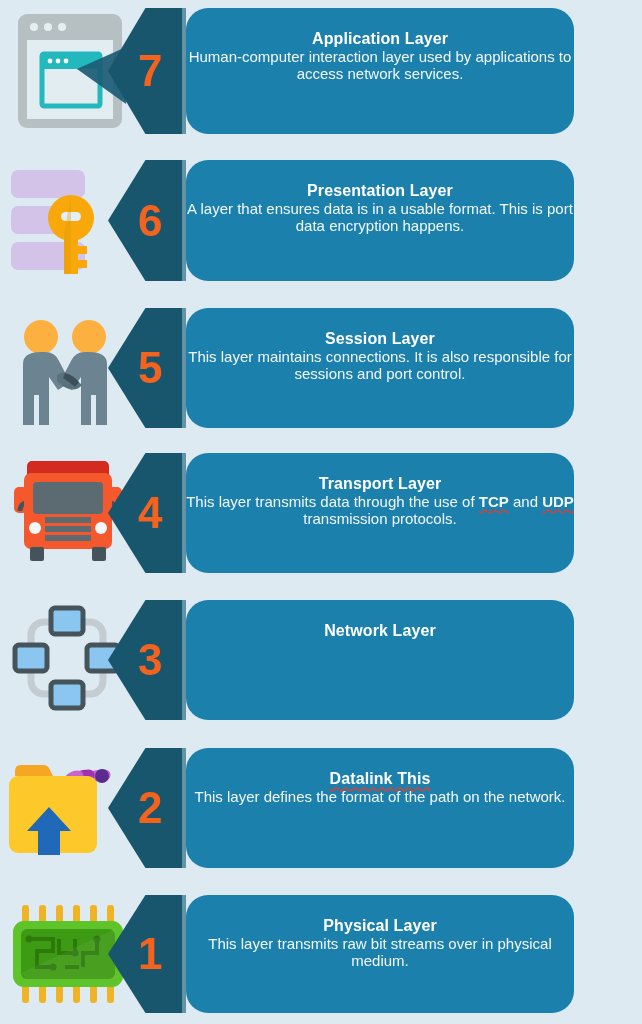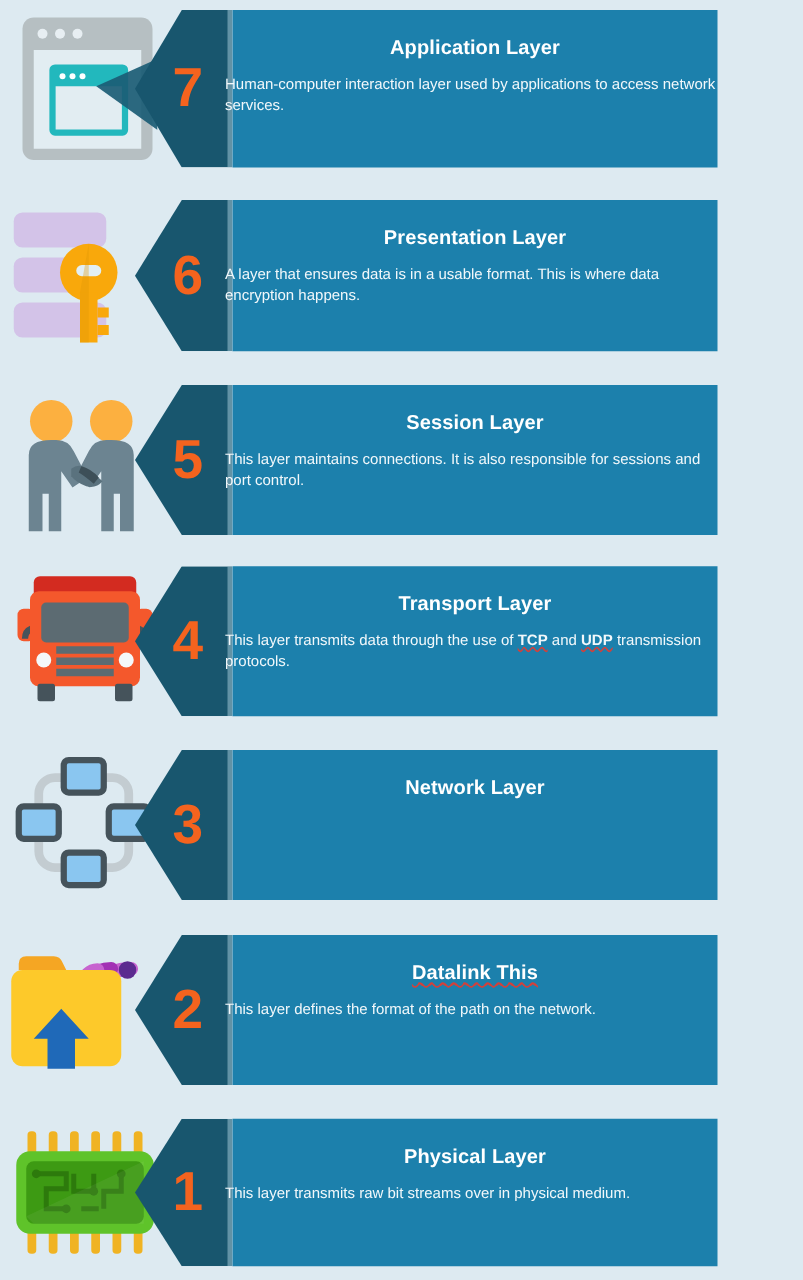--- a/index.html
+++ b/index.html
@@ -62,39 +62,39 @@
   .panel {
     position: absolute;
     left: 186px; top: 0;
     width: 388px; height: 100%;
     background: #1c80ac;
     display: flex;
     flex-direction: column;
     align-items: center;
     justify-content: flex-start;
     padding-top: 22px;
+    border-radius: 22px;
   }
   .panel-title {
     color: #ffffff;
     font-size: 16px;
     font-weight: bold;
     text-align: center;
     letter-spacing: .1px;
   }
   .panel-title.spell {
     text-decoration: underline wavy #d3403a;
     text-decoration-skip-ink: none;
     text-underline-offset: 2px;
   }
   .panel-desc {
     color: #f2f8fb;
-    font-size: 12px;
+    font-size: 15px;
     line-height: 17px;
-    text-align: left;
-    margin-top: 11px;
+    text-align: center;
     width: 400px;
   }
   .spellword {
     text-decoration: underline wavy #d3403a;
     text-decoration-skip-ink: none;
     text-underline-offset: 1px;
     font-weight: bold;
   }
 
   
@@ -150,21 +150,21 @@
           </g>
         </svg>
       </div>
     </div>
     <div class="arrow-block">
         <span class="arrow-edge"></span>
       </div>
     <div class="layer-number">6</div>
     <div class="panel">
       <div class="panel-title">Presentation Layer</div>
-      <div class="panel-desc">A layer that ensures data is in a usable format. This is where data encryption happens.</div>
+      <div class="panel-desc">A layer that ensures data is in a usable format. This is port data encryption happens.</div>
     </div>
   </div>
 
   <div class="layer-row" style="top:308px; height:120px;">
     <div class="icon-zone">
       <div class="icon-wrap">
         <svg class="svgicon" width="122" height="114" viewBox="0 0 122 114">
           <circle cx="32" cy="26" r="17" fill="#fcb040"></circle>
           <circle cx="80" cy="26" r="17" fill="#fcb040"></circle>
           <path d="M14 53 q0-12 18-12 h4 q10 0 14 9 l11 21 -12 8 -9 -13 v52 h-10 v-34 h-5 v34 h-11 Z" fill="#6c8491"></path>

